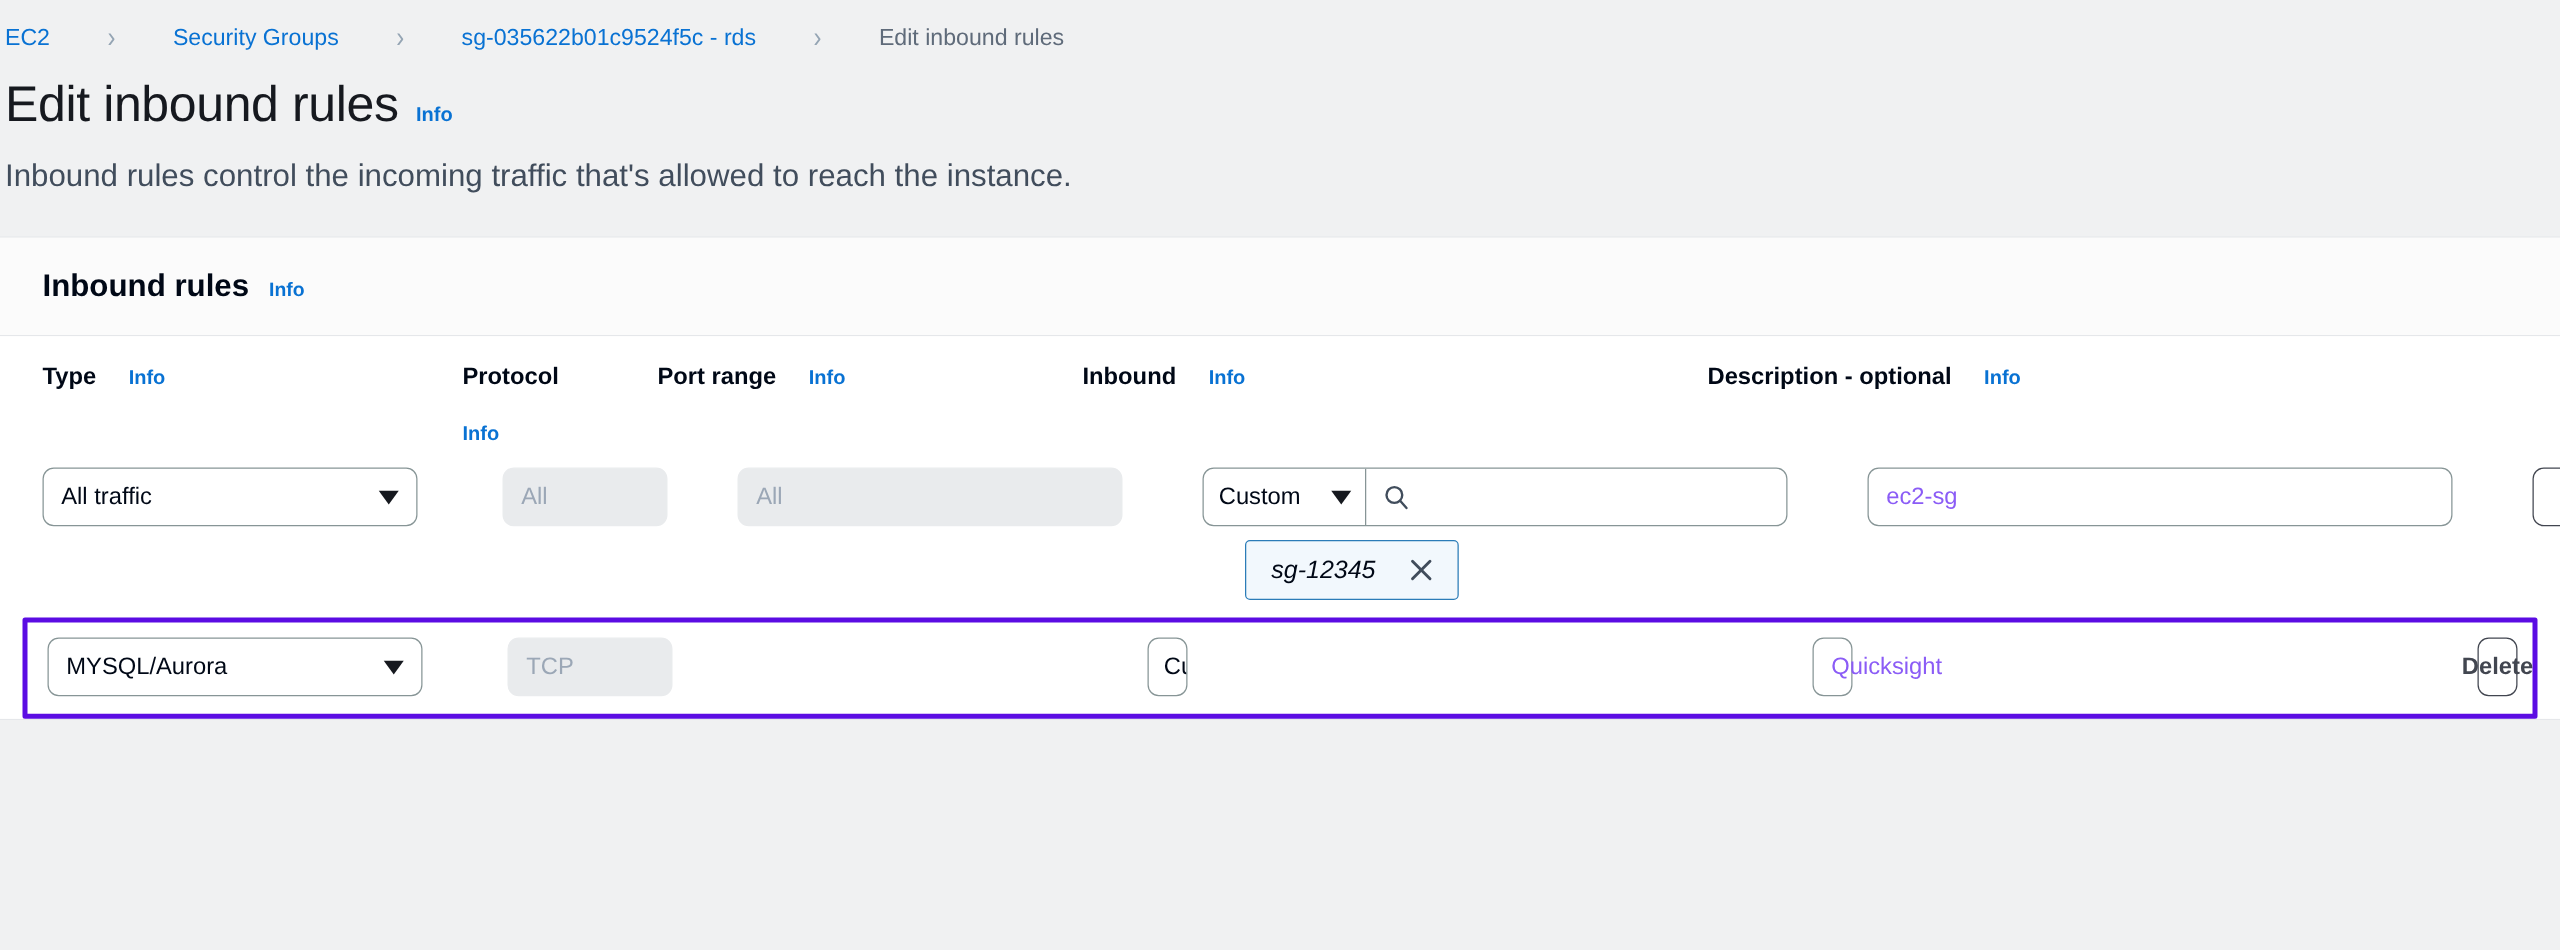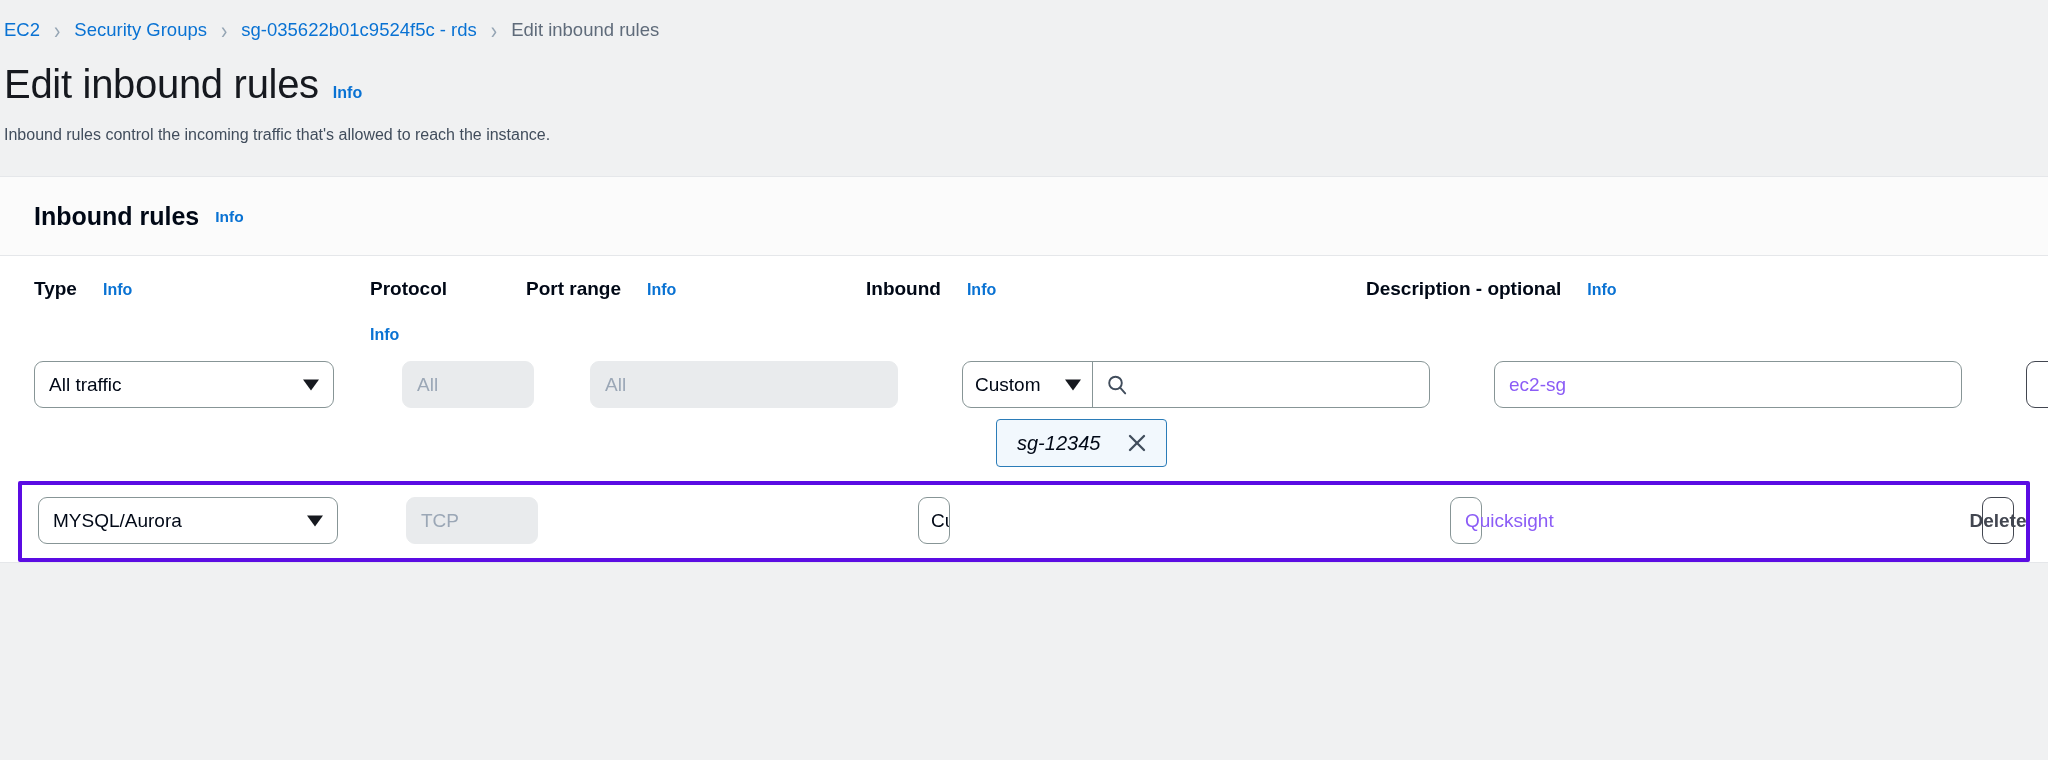--- a/index.html
+++ b/index.html
@@ -13,20 +13,21 @@
     overflow: hidden;
   }
 
   
   .breadcrumb {
     display: flex;
     align-items: center;
     padding: 18px 0 0 4px;
     font-size: 18.5px;
     height: 42px;
+    gap: 32px;
   }
   .crumb-link {
     color: #0972d3;
     text-decoration: none;
     white-space: nowrap;
   }
   .crumb-current {
     color: #5f6b7a;
     white-space: nowrap;
   }
@@ -58,36 +59,36 @@
   }
   .info-link {
     color: #0972d3;
     font-size: 16px;
     font-weight: 700;
     text-decoration: none;
     white-space: nowrap;
   }
   .page-desc {
     margin: 18px 0 0 0;
-    font-size: 16px;
+    font-size: 25px;
     color: #414d5c;
     line-height: 1.4;
   }
 
   
   .card {
     margin-top: 30px;
     background: #fbfbfb;
     border-top: 1px solid #e5e7ea;
     border-bottom: 1px solid #e5e7ea;
     width: 100%;
   }
   .card-header {
     display: flex;
-    align-items: center;
+    align-items: flex-end;
     gap: 16px;
     padding: 27px 34px 26px 34px;
     border-bottom: 1px solid #e5e7ea;
   }
   .card-title {
     font-size: 25px;
     font-weight: 700;
     color: #000816;
     line-height: 1;
   }

